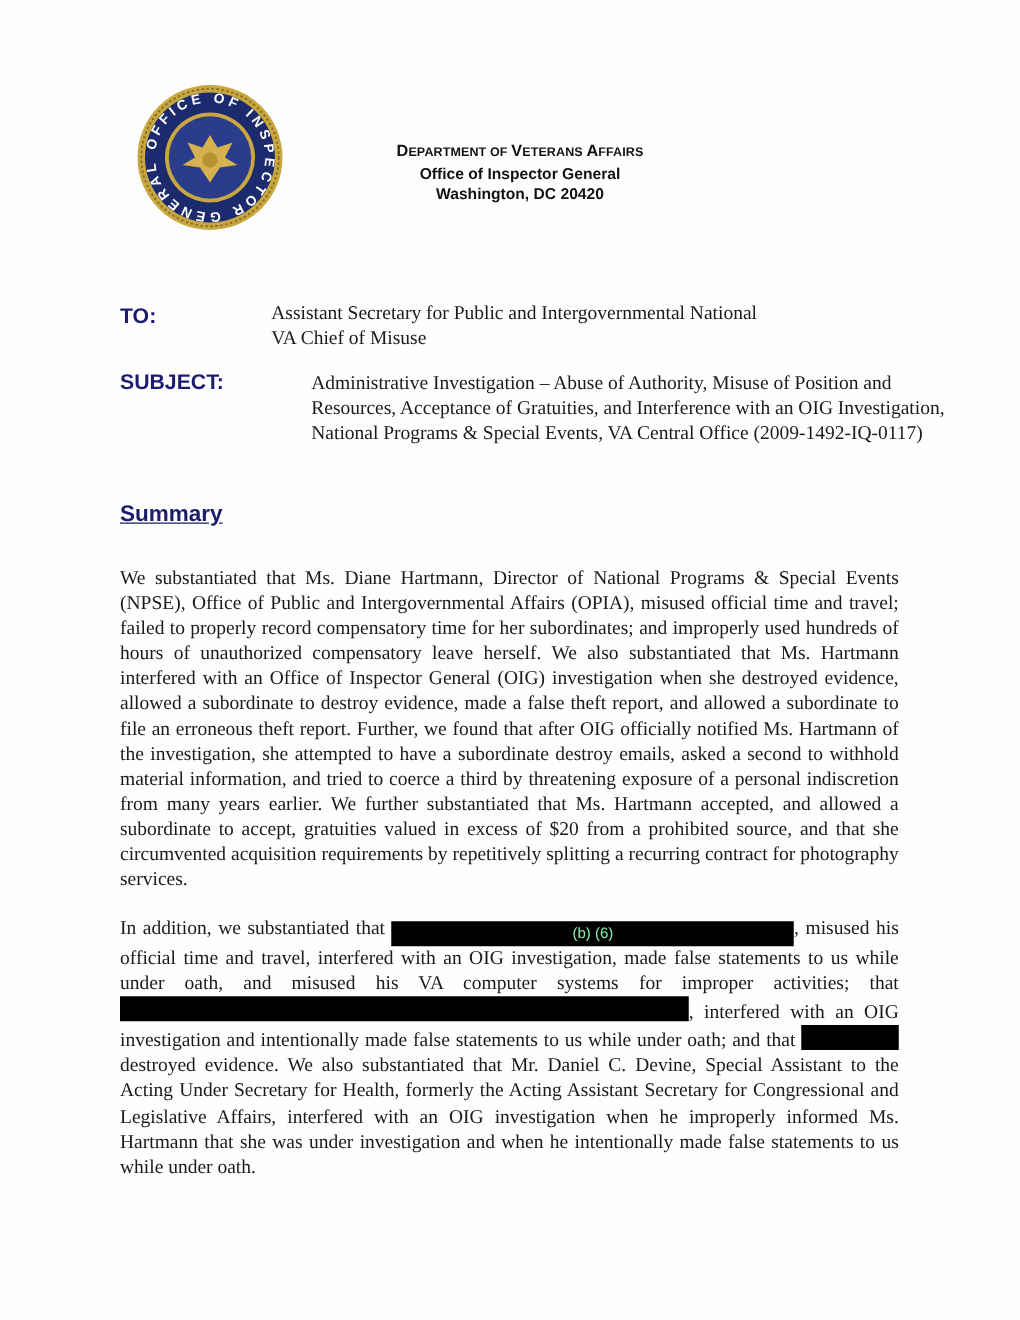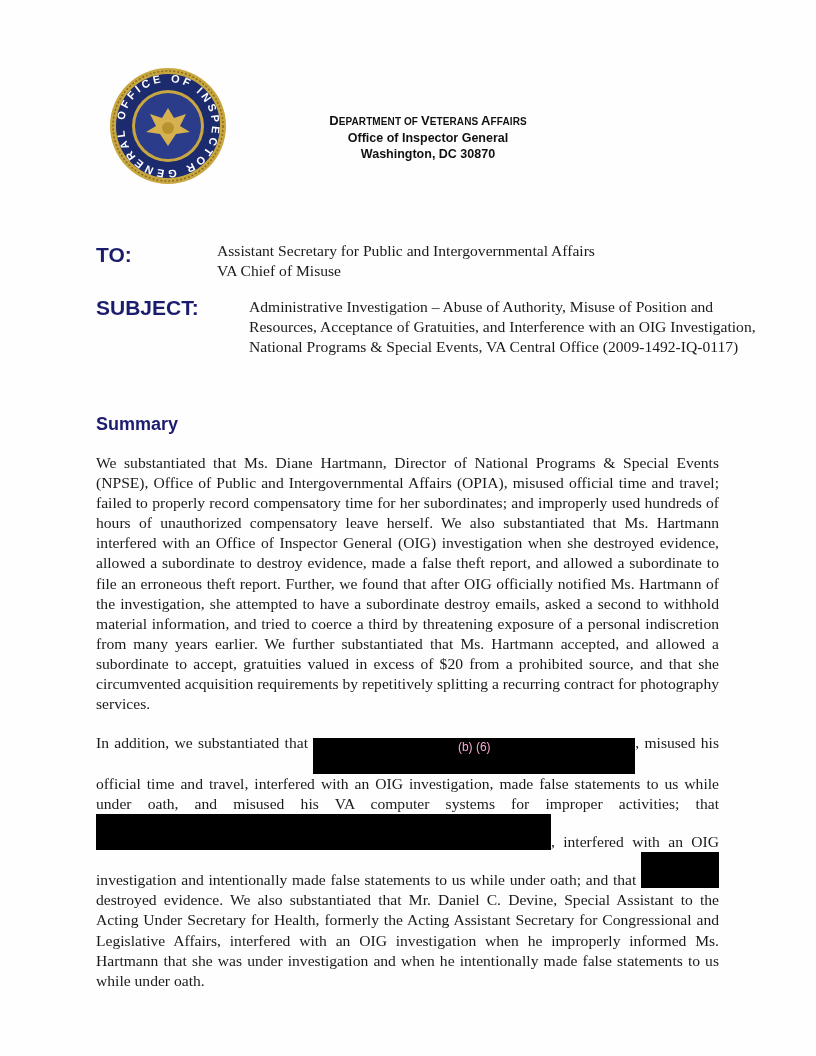--- a/index.html
+++ b/index.html
@@ -1,44 +1,44 @@
 <!DOCTYPE html>
 <html><head>
 <meta charset="utf-8">
 <style>
   html, body { margin: 0; padding: 0; background: #ffffff; }
   body { width: 816px; height: 1056px; position: relative; overflow: hidden; }
   .page { position: absolute; left: 0; top: 0; width: 816px; height: 1056px; background: #fefefe; }
 
   .seal { position: absolute; left: 108px; top: 66px; width: 120px; height: 120px; }
 
-  .letterhead { position: absolute; left: 268px; top: 113px; width: 320px; text-align: center;
+  .letterhead { position: absolute; left: 256px; top: 113px; width: 320px; text-align: center;
     font-family: "Liberation Sans", sans-serif; font-weight: bold; color: #111; }
   .lh-dept { font-size: 13px; line-height: 16px; letter-spacing: 0.1px; }
   .lh-dept .sc { font-size: 10px; }
   .lh-line { font-size: 12.5px; line-height: 16px; }
 
   .label { position: absolute; left: 96px; font-family: "Liberation Sans", sans-serif; font-weight: bold;
-    color: #1c1c6e; font-size: 21px; }
+    color: #1c1c6e; font-size: 17px; }
   .to-label { top: 243px; }
   .subject-label { top: 296px; text-align: right; }
-  .summary-head { top: 414px; font-size: 18px; }
+  .summary-head { top: 401px; font-size: 18px; text-decoration: underline; }
 
   .field { position: absolute; left: 217px; width: 510px; font-family: "Liberation Serif", serif;
     font-size: 15.6px; line-height: 20px; color: #1a1a1a; }
   .to-field { top: 241px; }
   .subject-field { top: 297px; margin-left: 32px; }
 
   .para { position: absolute; left: 96px; width: 623px; font-family: "Liberation Serif", serif;
     font-size: 15.6px; line-height: 20.1px; color: #1a1a1a; text-align: justify; }
   .para1 { top: 453px; }
   .para2 { top: 733px; }
 
-  .redact { display: inline-block; background: #000; color: #f9a8d4; vertical-align: -3px;
-    font-family: "Liberation Sans", sans-serif; font-size: 12px; text-align: center; line-height: 18px; height: 36px; }
+  .redact { display: inline-block; background: #000; color: #86efac; vertical-align: -3px;
+    font-family: "Liberation Sans", sans-serif; font-size: 12px; text-align: center; line-height: 18px; height: 20px; }
   .r1 { width: 322px; }
   .r2 { width: 455px; }
   .r3 { width: 78px; }
 </style>
 </head>
 <body>
 
 <div class="page">
 
   <svg class="seal" viewBox="0 0 120 120">
@@ -55,26 +55,26 @@
     <text font-family="Liberation Sans, sans-serif" font-size="11" font-weight="bold" fill="#ffffff" letter-spacing="3.2">
       <textPath href="#sealArc" startOffset="2%">OFFICE OF INSPECTOR GENERAL</textPath>
     </text>
   </svg>
 
   <div class="letterhead">
     <div class="lh-dept">
       <span>D</span><span class="sc">EPARTMENT OF </span><span>V</span><span class="sc">ETERANS </span><span>A</span><span class="sc">FFAIRS</span>
     </div>
     <div class="lh-line">Office of Inspector General</div>
-    <div class="lh-line">Washington, DC  30870</div>
+    <div class="lh-line">Washington, DC  20420</div>
   </div>
 
   <div class="label to-label">TO:</div>
   <div class="field to-field">
-    <div>Assistant Secretary for Public and Intergovernmental Affairs</div>
+    <div>Assistant Secretary for Public and Intergovernmental National</div>
     <div>VA Chief of Misuse</div>
   </div>
 
   <div class="label subject-label">SUBJECT:</div>
   <div class="field subject-field">Administrative Investigation – Abuse of Authority, Misuse of Position and Resources, Acceptance of Gratuities, and Interference with an OIG Investigation, National Programs &amp; Special Events, VA Central Office (2009-1492-IQ-0117)</div>
 
   <div class="label summary-head">Summary</div>
 
   <div class="para para1">We substantiated that Ms. Diane Hartmann, Director of National Programs &amp; Special Events (NPSE), Office of Public and Intergovernmental Affairs (OPIA), misused official time and travel; failed to properly record compensatory time for her subordinates; and improperly used hundreds of hours of unauthorized compensatory leave herself.  We also substantiated that Ms. Hartmann interfered with an Office of Inspector General (OIG) investigation when she destroyed evidence, allowed a subordinate to destroy evidence, made a false theft report, and allowed a subordinate to file an erroneous theft report. Further, we found that after OIG officially notified Ms. Hartmann of the investigation, she attempted to have a subordinate destroy emails, asked a second to withhold material information, and tried to coerce a third by threatening exposure of a personal indiscretion from many years earlier.  We further substantiated that Ms. Hartmann accepted, and allowed a subordinate to accept, gratuities valued in excess of $20 from a prohibited source, and that she circumvented acquisition requirements by repetitively splitting a recurring contract for photography services.</div>
 

